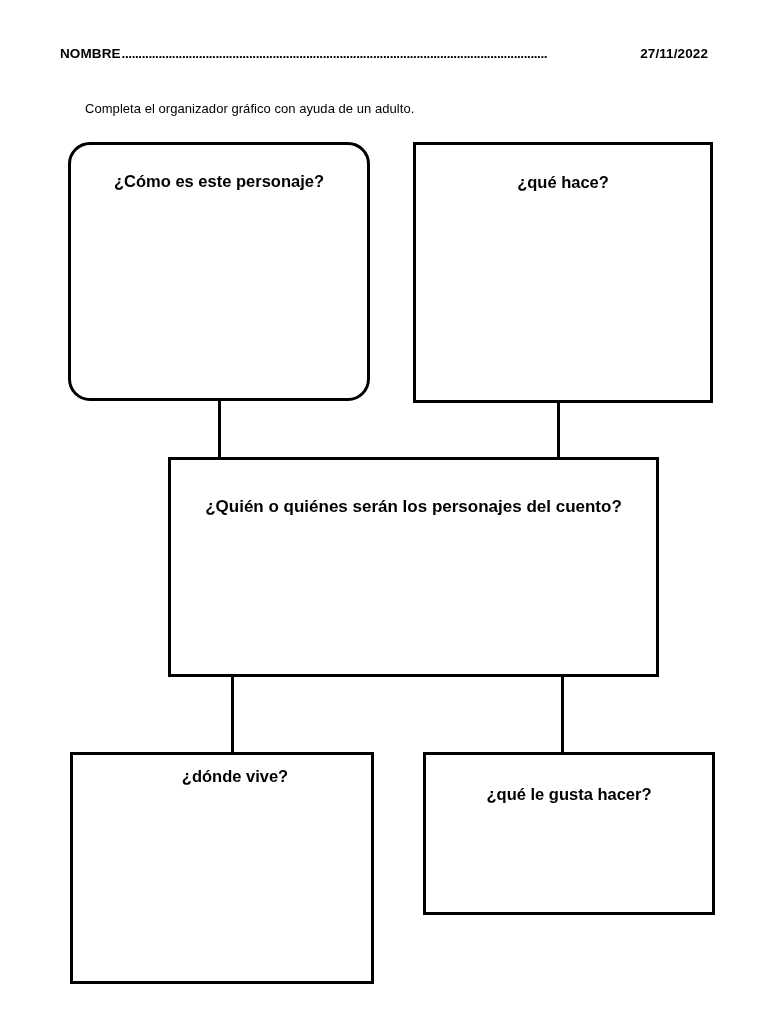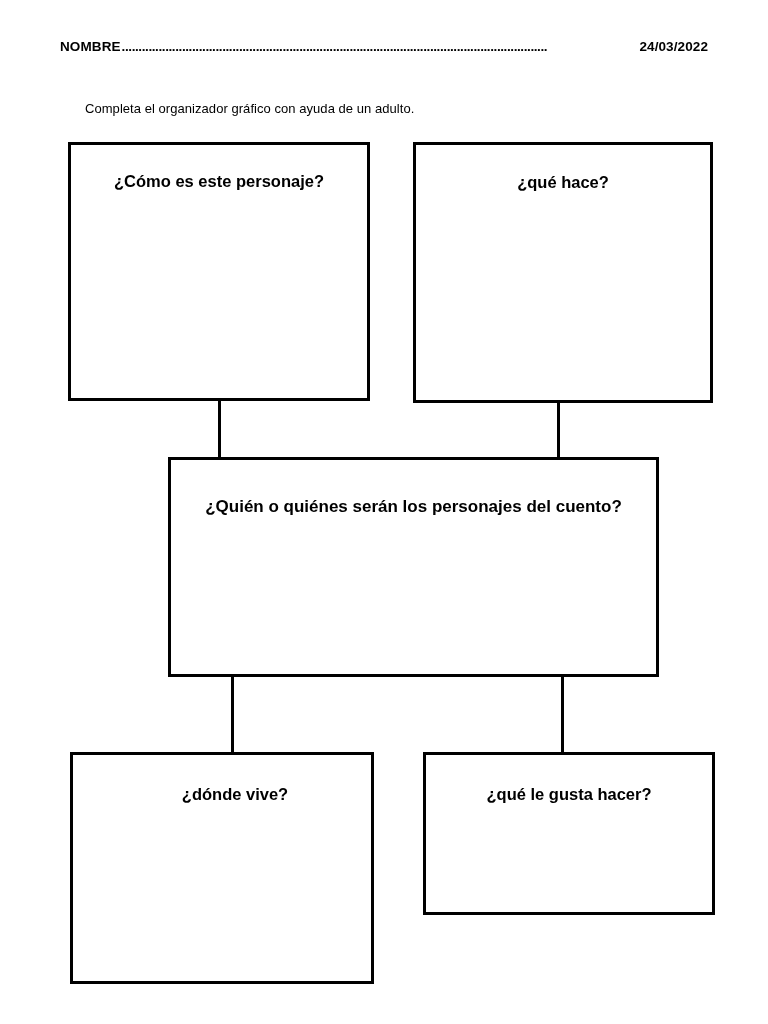--- a/index.html
+++ b/index.html
@@ -32,20 +32,21 @@
     display: flex;
     align-items: baseline;
     font-size: 13.5px;
     font-weight: bold;
     letter-spacing: 0.1px;
     white-space: nowrap;
   }
 
   .header-label {
     flex: 0 0 auto;
+    margin-top: 7px;
   }
 
   .header-leader {
     flex: 1 1 auto;
     overflow: hidden;
     font-size: 13.5px;
     font-weight: bold;
     letter-spacing: -0.4px;
     margin: 0 1px;
   }
@@ -93,20 +94,21 @@
     line-height: 1.25;
     padding: 0 8px;
     box-sizing: border-box;
   }
 
   #node-como {
     left: 68px;
     top: 142px;
     width: 302px;
     height: 259px;
+    border-radius: 22px;
   }
   #node-como .node-text {
     top: 26px;
     font-size: 16.5px;
   }
 
   #node-hace {
     left: 413px;
     top: 142px;
     width: 300px;
@@ -129,21 +131,21 @@
     font-size: 17px;
   }
 
   #node-donde {
     left: 70px;
     top: 752px;
     width: 304px;
     height: 232px;
   }
   #node-donde .node-text {
-    top: 29px;
+    top: 11px;
     font-size: 16.5px;
     padding-left: 34px;
   }
 
   #node-gusta {
     left: 423px;
     top: 752px;
     width: 292px;
     height: 163px;
   }
@@ -184,21 +186,21 @@
   }
 </style>
 </head>
 <body>
 
 <div id="page">
 
   <div class="header-line">
     <span class="header-label">NOMBRE</span>
     <span class="header-leader">...............................................................................................................................</span>
-    <span class="header-date">24/03/2022</span>
+    <span class="header-date">27/11/2022</span>
   </div>
 
 
   <div class="instruction">Completa el organizador gráfico con ayuda de un adulto.</div>
 
   <div class="node" id="node-como">
     <div class="node-text">¿Cómo es este personaje?</div>
   </div>
 
   <div class="node" id="node-hace">

